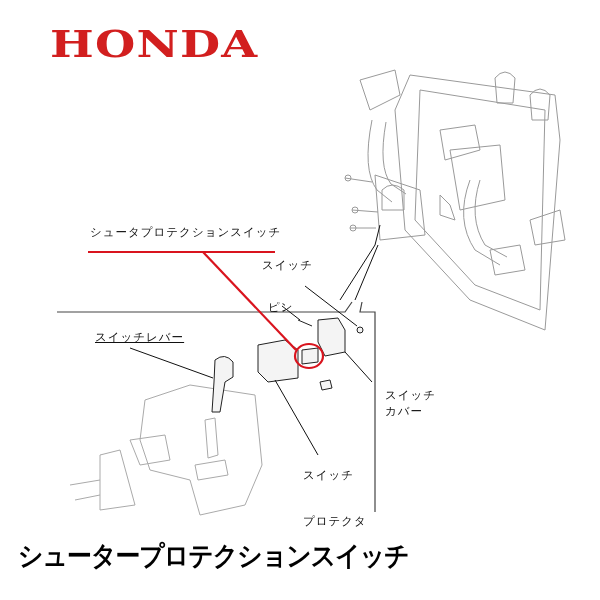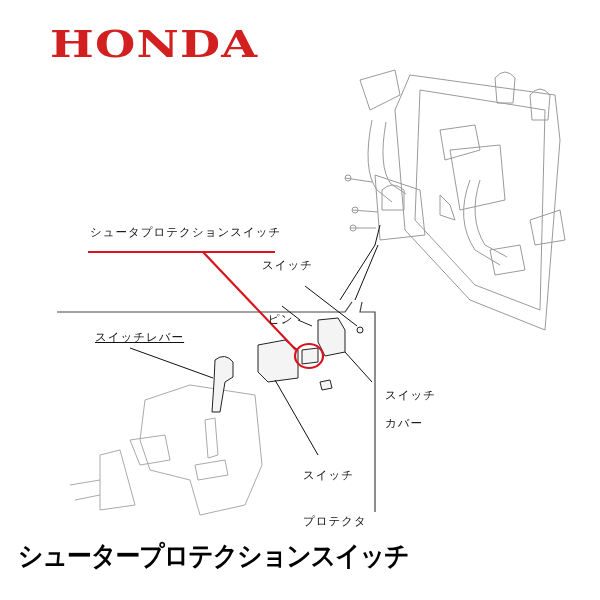--- a/index.html
+++ b/index.html
@@ -79,20 +79,20 @@
 
   <g stroke="#d9141e" stroke-width="2.2" fill="none">
     <line x1="88" y1="252" x2="275" y2="252"></line>
     <line x1="203" y1="252" x2="296" y2="350"></line>
     <ellipse cx="309" cy="356" rx="14" ry="12"></ellipse>
   </g>
 </svg>
 
 <div class="lbl" style="left:90px;top:225px;">シュータプロテクションスイッチ</div>
 <div class="lbl" style="left:262px;top:258px;">スイッチ</div>
-<div class="lbl" style="left:268px;top:312px;">ピン</div>
+<div class="lbl" style="left:268px;top:300px;">ピン</div>
 <div class="lbl" style="left:95px;top:330px;text-decoration:underline;">スイッチレバー</div>
 <div class="lbl" style="left:385px;top:388px;">スイッチ</div>
-<div class="lbl" style="left:385px;top:416px;">カバー</div>
+<div class="lbl" style="left:385px;top:404px;">カバー</div>
 <div class="lbl" style="left:303px;top:468px;">スイッチ</div>
 <div class="lbl" style="left:303px;top:514px;">プロテクタ</div>
 
 <div class="title-bottom">シュータープロテクションスイッチ</div>
 
 </body></html>

